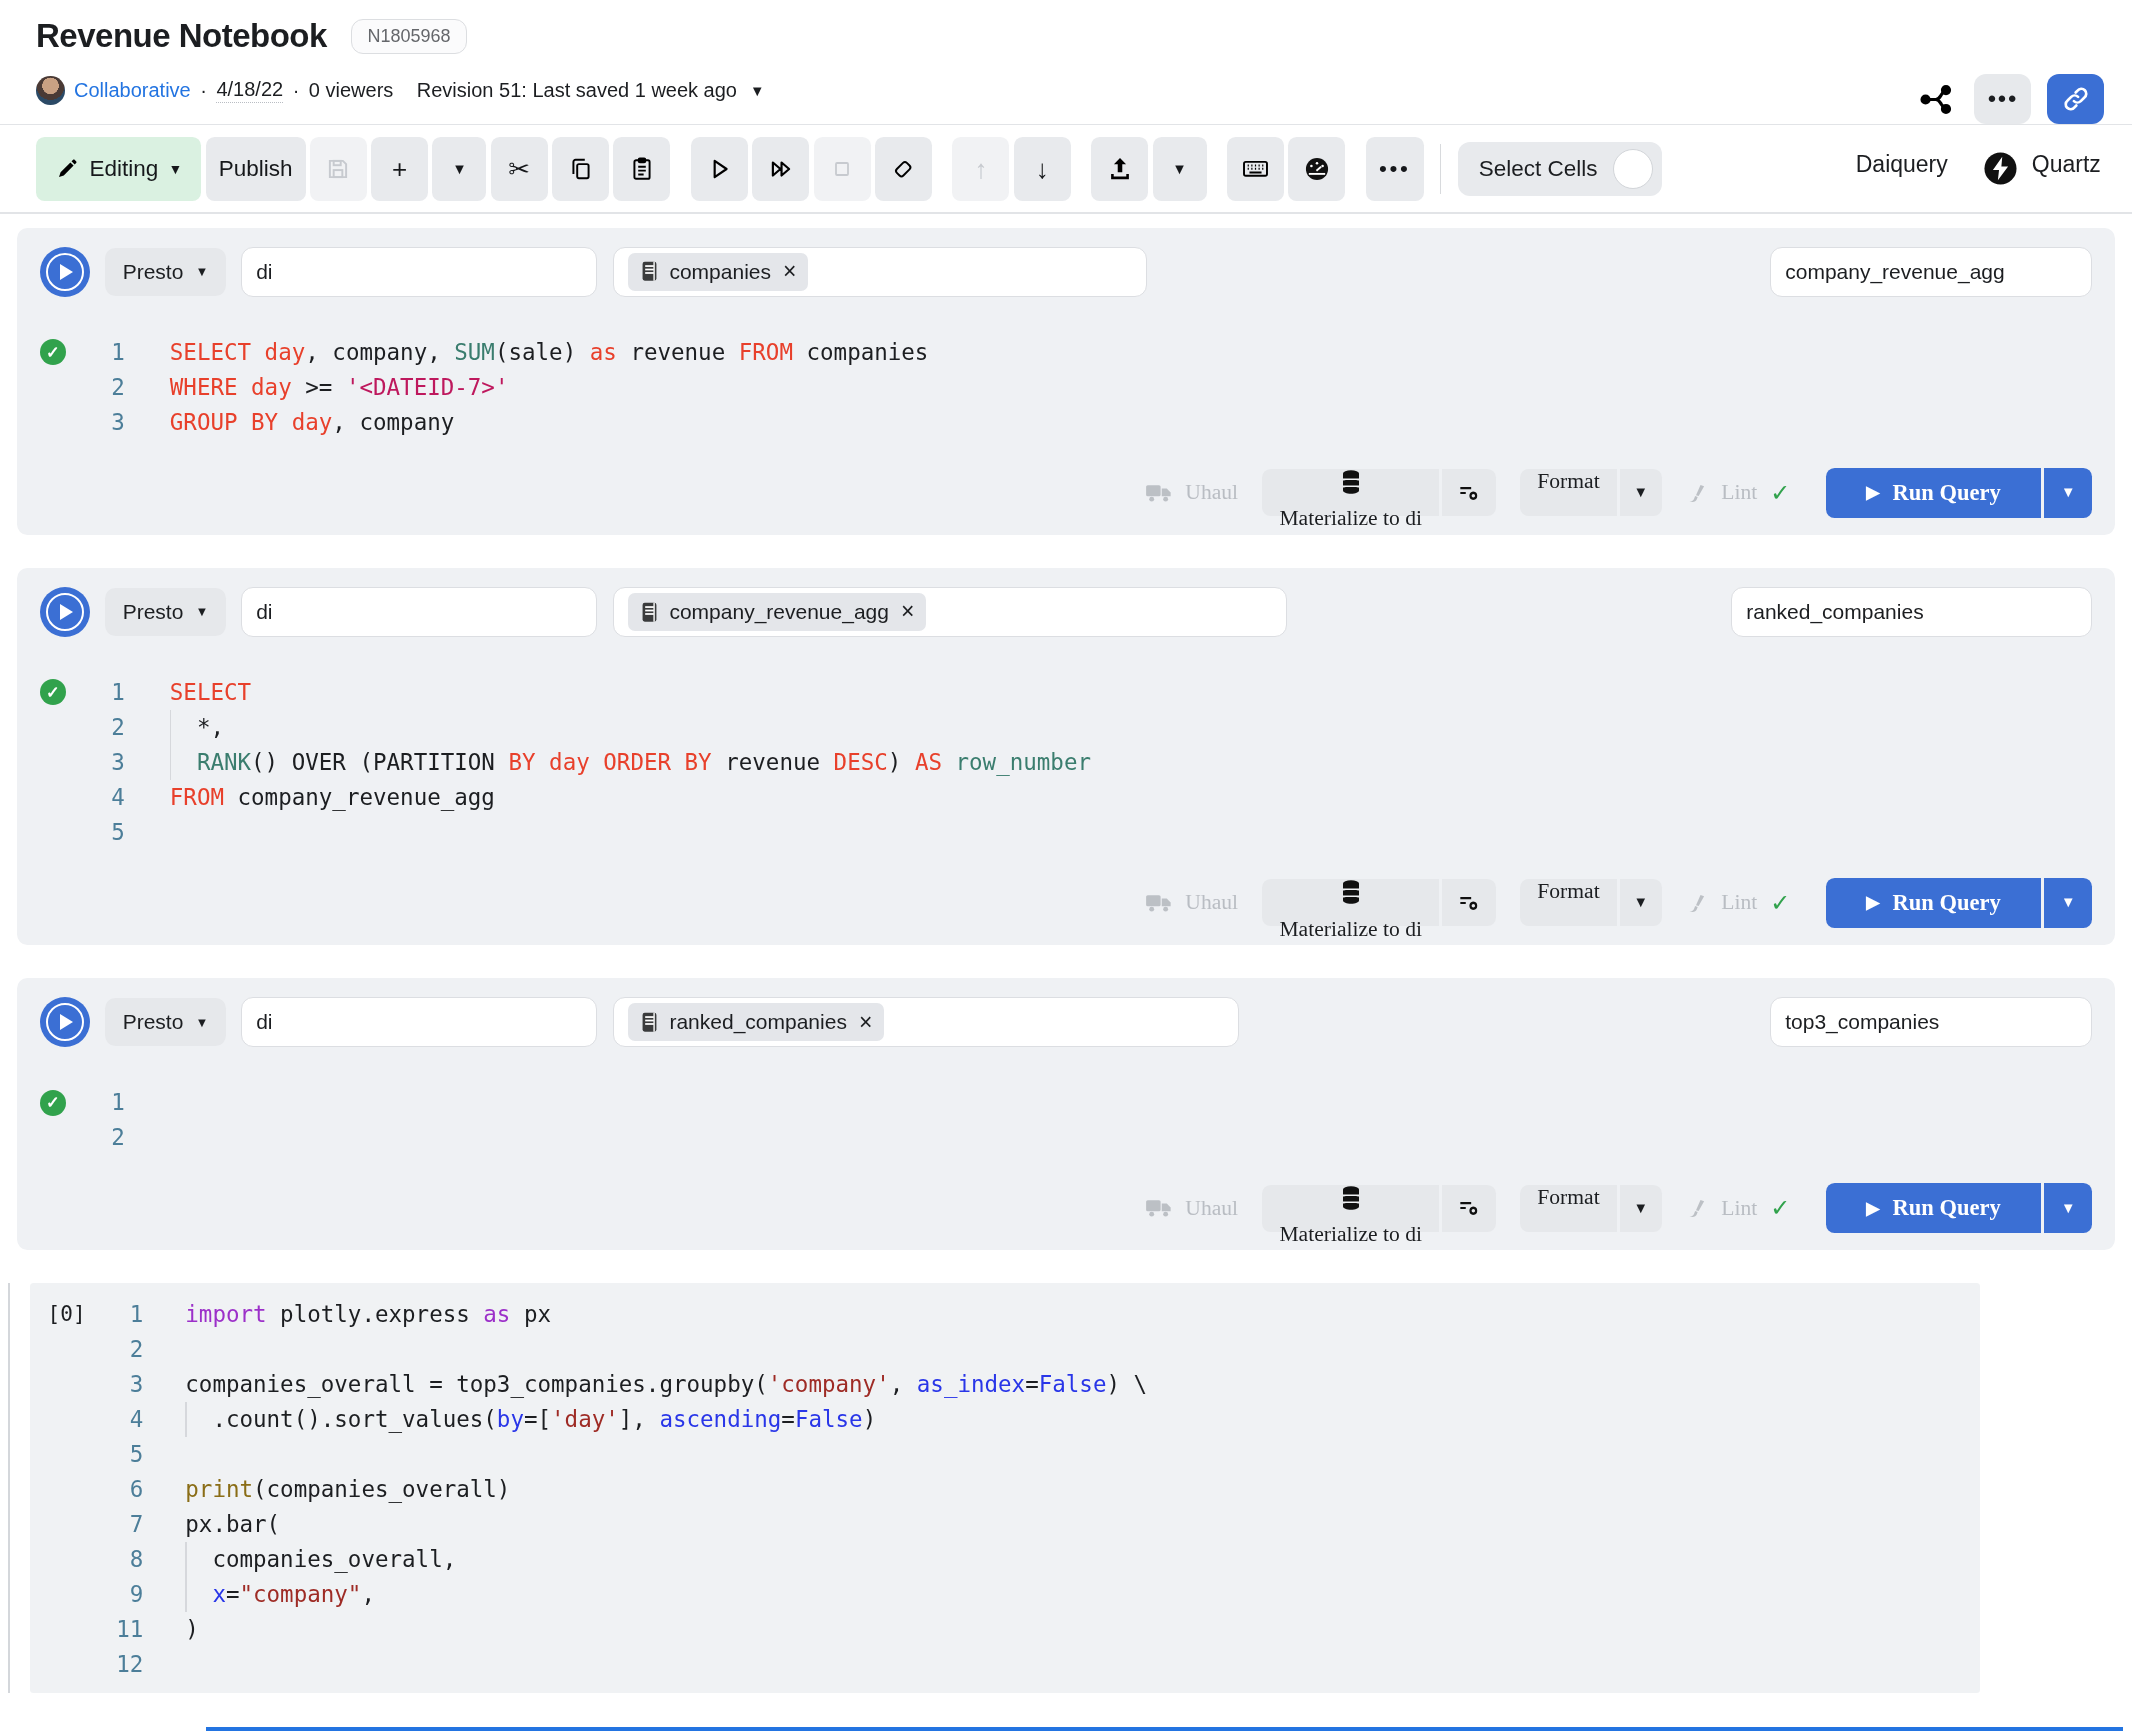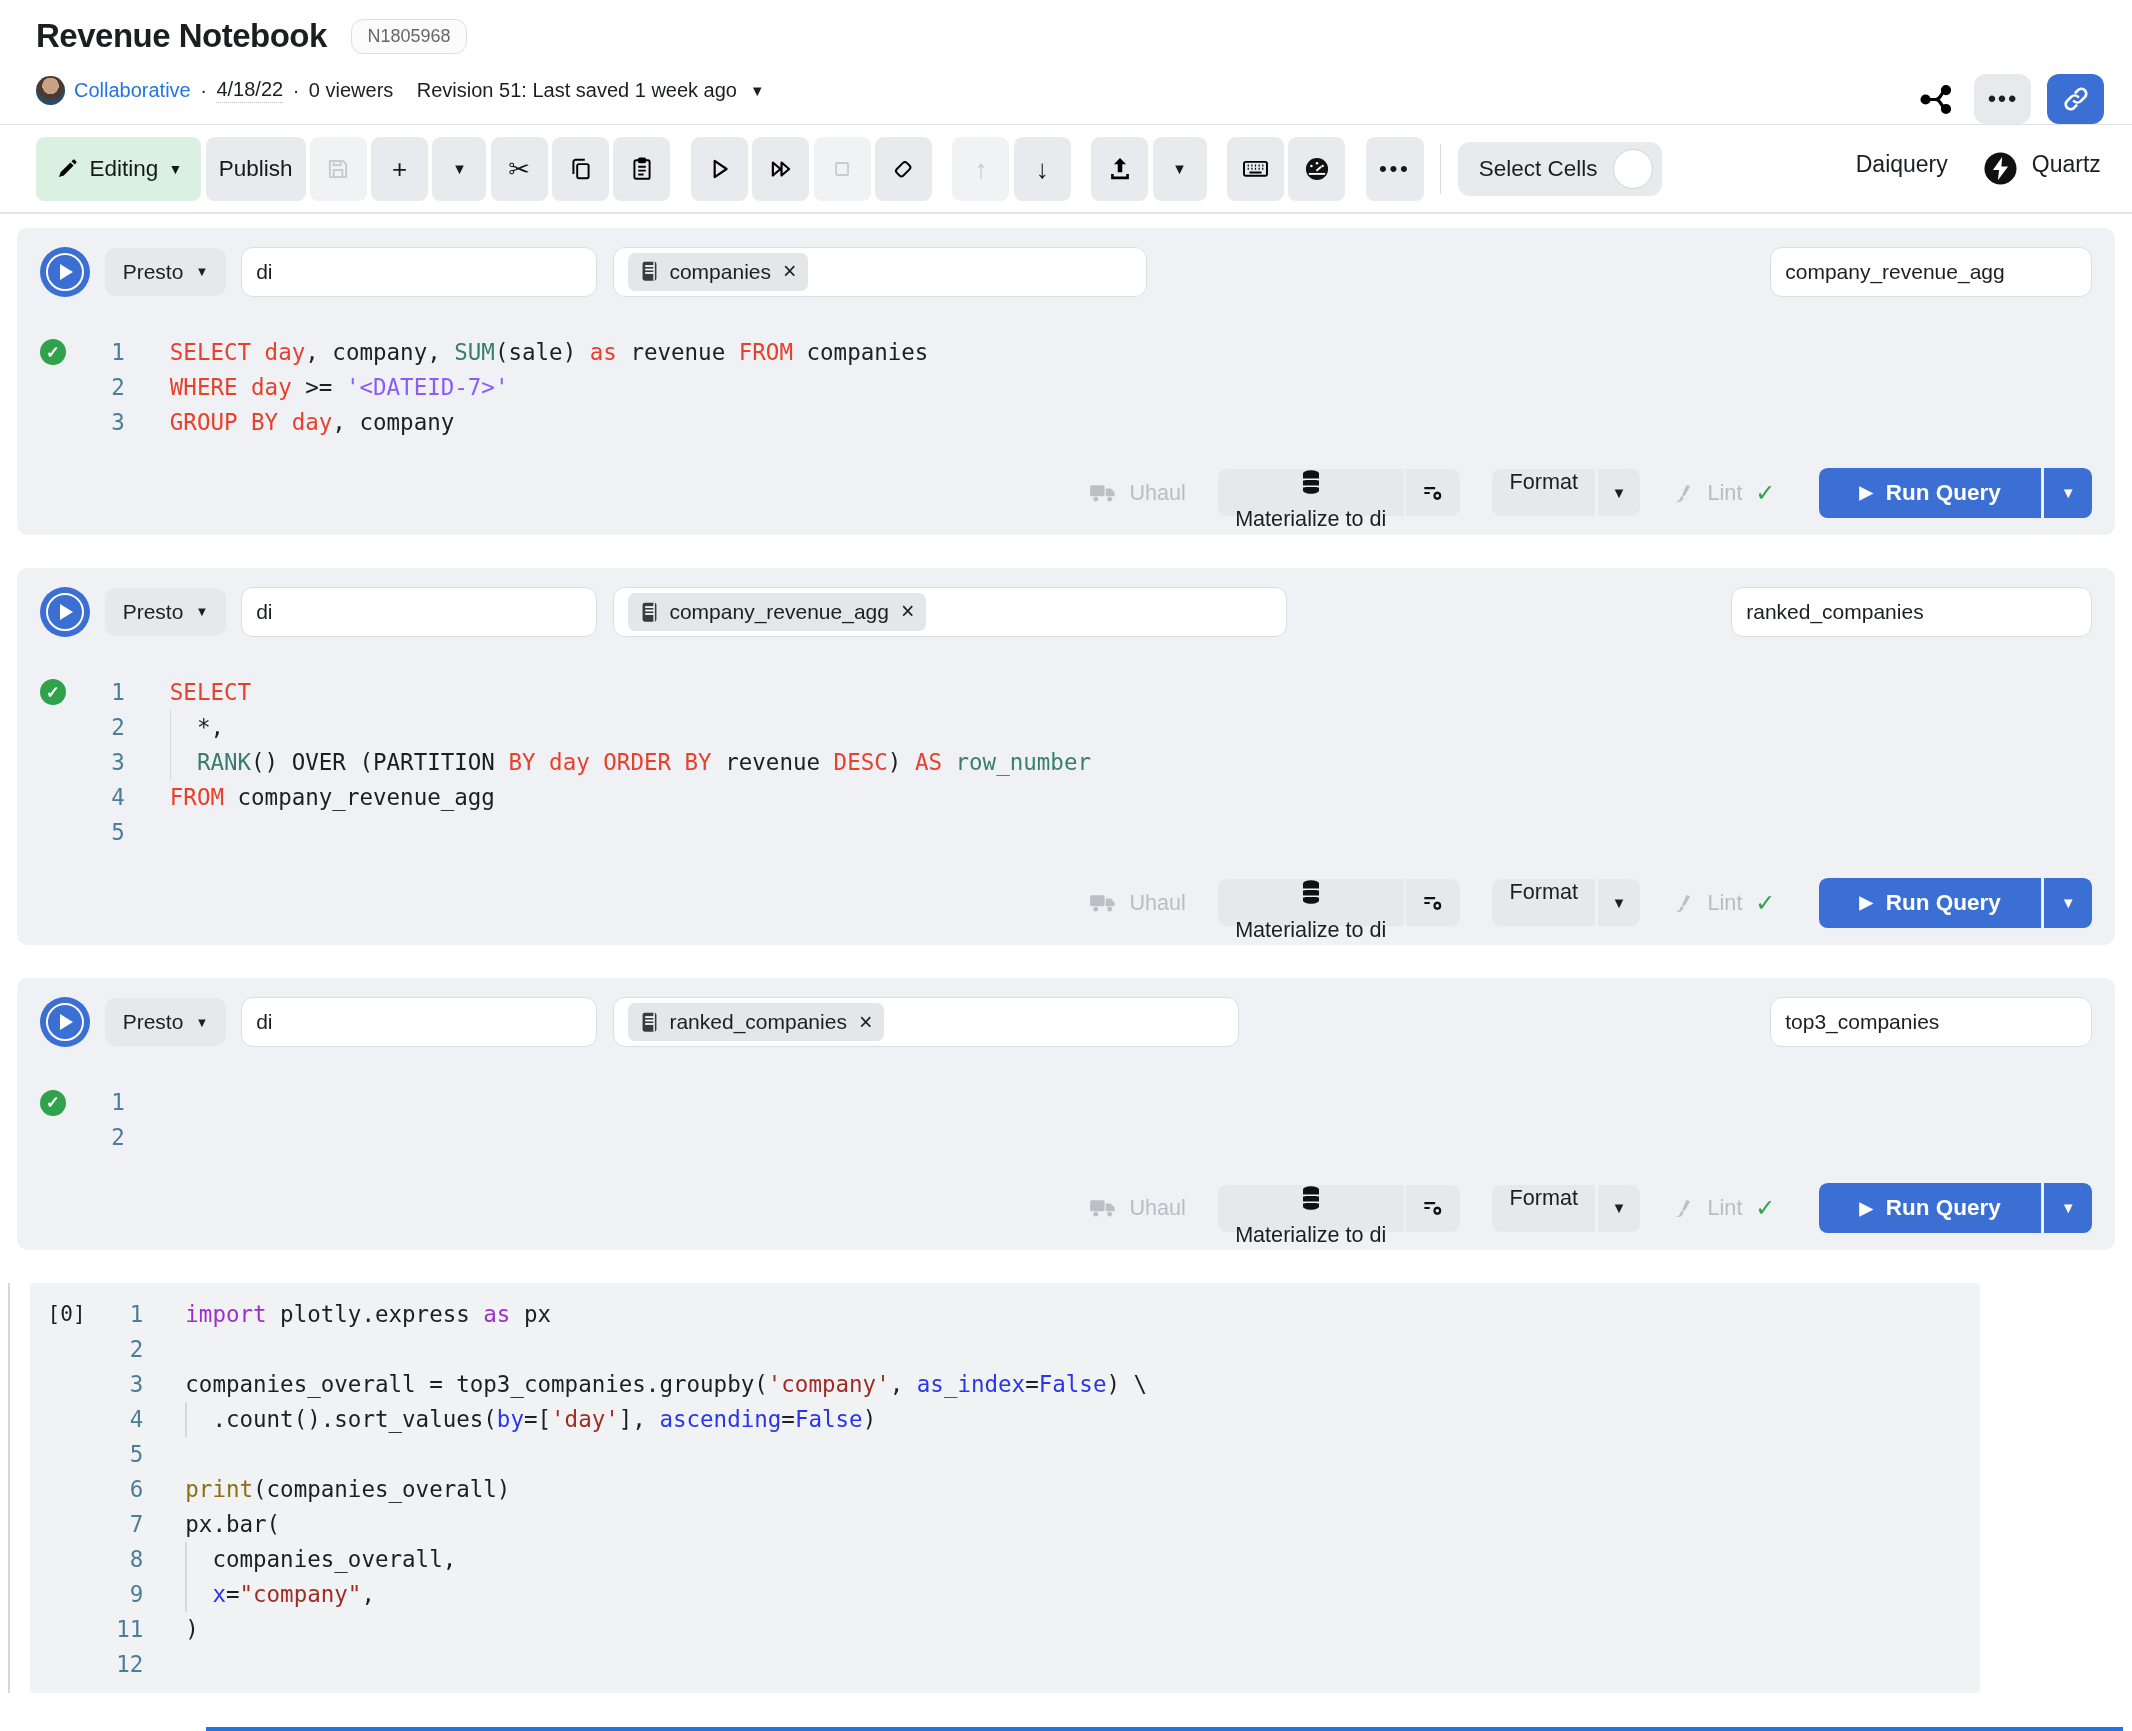--- a/index.html
+++ b/index.html
@@ -71,29 +71,29 @@
   .code-line { display:flex; line-height:35px; font-family:"DejaVu Sans Mono", monospace; font-size:22.5px; }
   .status-col { width:40px; display:flex; align-items:center; flex:0 0 auto; }
   .check-badge { width:26px; height:26px; border-radius:50%; background:#31a24c; color:#fff; font-size:16.4px; font-weight:bold;
                  display:flex; align-items:center; justify-content:center; font-family:"Liberation Sans", sans-serif; }
   .ln { width:45px; text-align:right; color:#4c7e99; margin-right:45px; flex:0 0 auto; }
   .code-text { white-space:pre; }
   .guide { display:inline-block; width:1.7px; height:35px; background:#d6d8dc; vertical-align:top; margin-right:-1.7px; }
 
   .tk-kw  { color:#e8402b; }
   .tk-fn  { color:#3a7d6e; }
-  .tk-str { color:#8b5cf6; }
+  .tk-str { color:#be185d; }
   .tk-num { color:#2e7d32; }
   .tk-pk  { color:#9c30c9; }
   .tk-pb  { color:#8a6d16; }
   .tk-pp  { color:#2936e8; }
   .tk-ps  { color:#9e2b25; }
   .tk-pl  { color:#1c1e21; }
 
-  .cell-footer { display:flex; justify-content:flex-end; align-items:center; gap:32px; margin-top:28px; }
+  .cell-footer { display:flex; justify-content:flex-end; align-items:center; gap:24px; margin-top:28px;font-family:Liberation Serif, serif; }
   .ghost { display:flex; align-items:center; gap:11.2px; color:#b9bdc3; font-size:21.6px; }
   .pair { display:flex; gap:2.6px; }
   .gbtn { height:47px; background:#e6e8eb; display:flex; align-items:center; gap:11.2px; padding:0 17.3px; font-size:21.6px; border-radius:8.6px; cursor:pointer; }
   .pair .gbtn:first-child { border-radius:8.6px 0 0 8.6px;flex-direction:column; }
   .pair .gbtn:last-child  { border-radius:0 8.6px 8.6px 0; padding:0 14px; }
   .lint-check { color:#31a24c; font-size:24px; margin-left:1.7px; }
   .run-pair { display:flex; gap:3.5px; margin-left:12px; }
   .run-main { height:50px; background:#3b6fd4; color:#fff; font-weight:700; font-size:22.5px; display:flex; align-items:center; gap:13px;
               padding:0 40px; border-radius:8.6px 0 0 8.6px; cursor:pointer; }
   .run-main .play-glyph { font-size:17.3px; }

